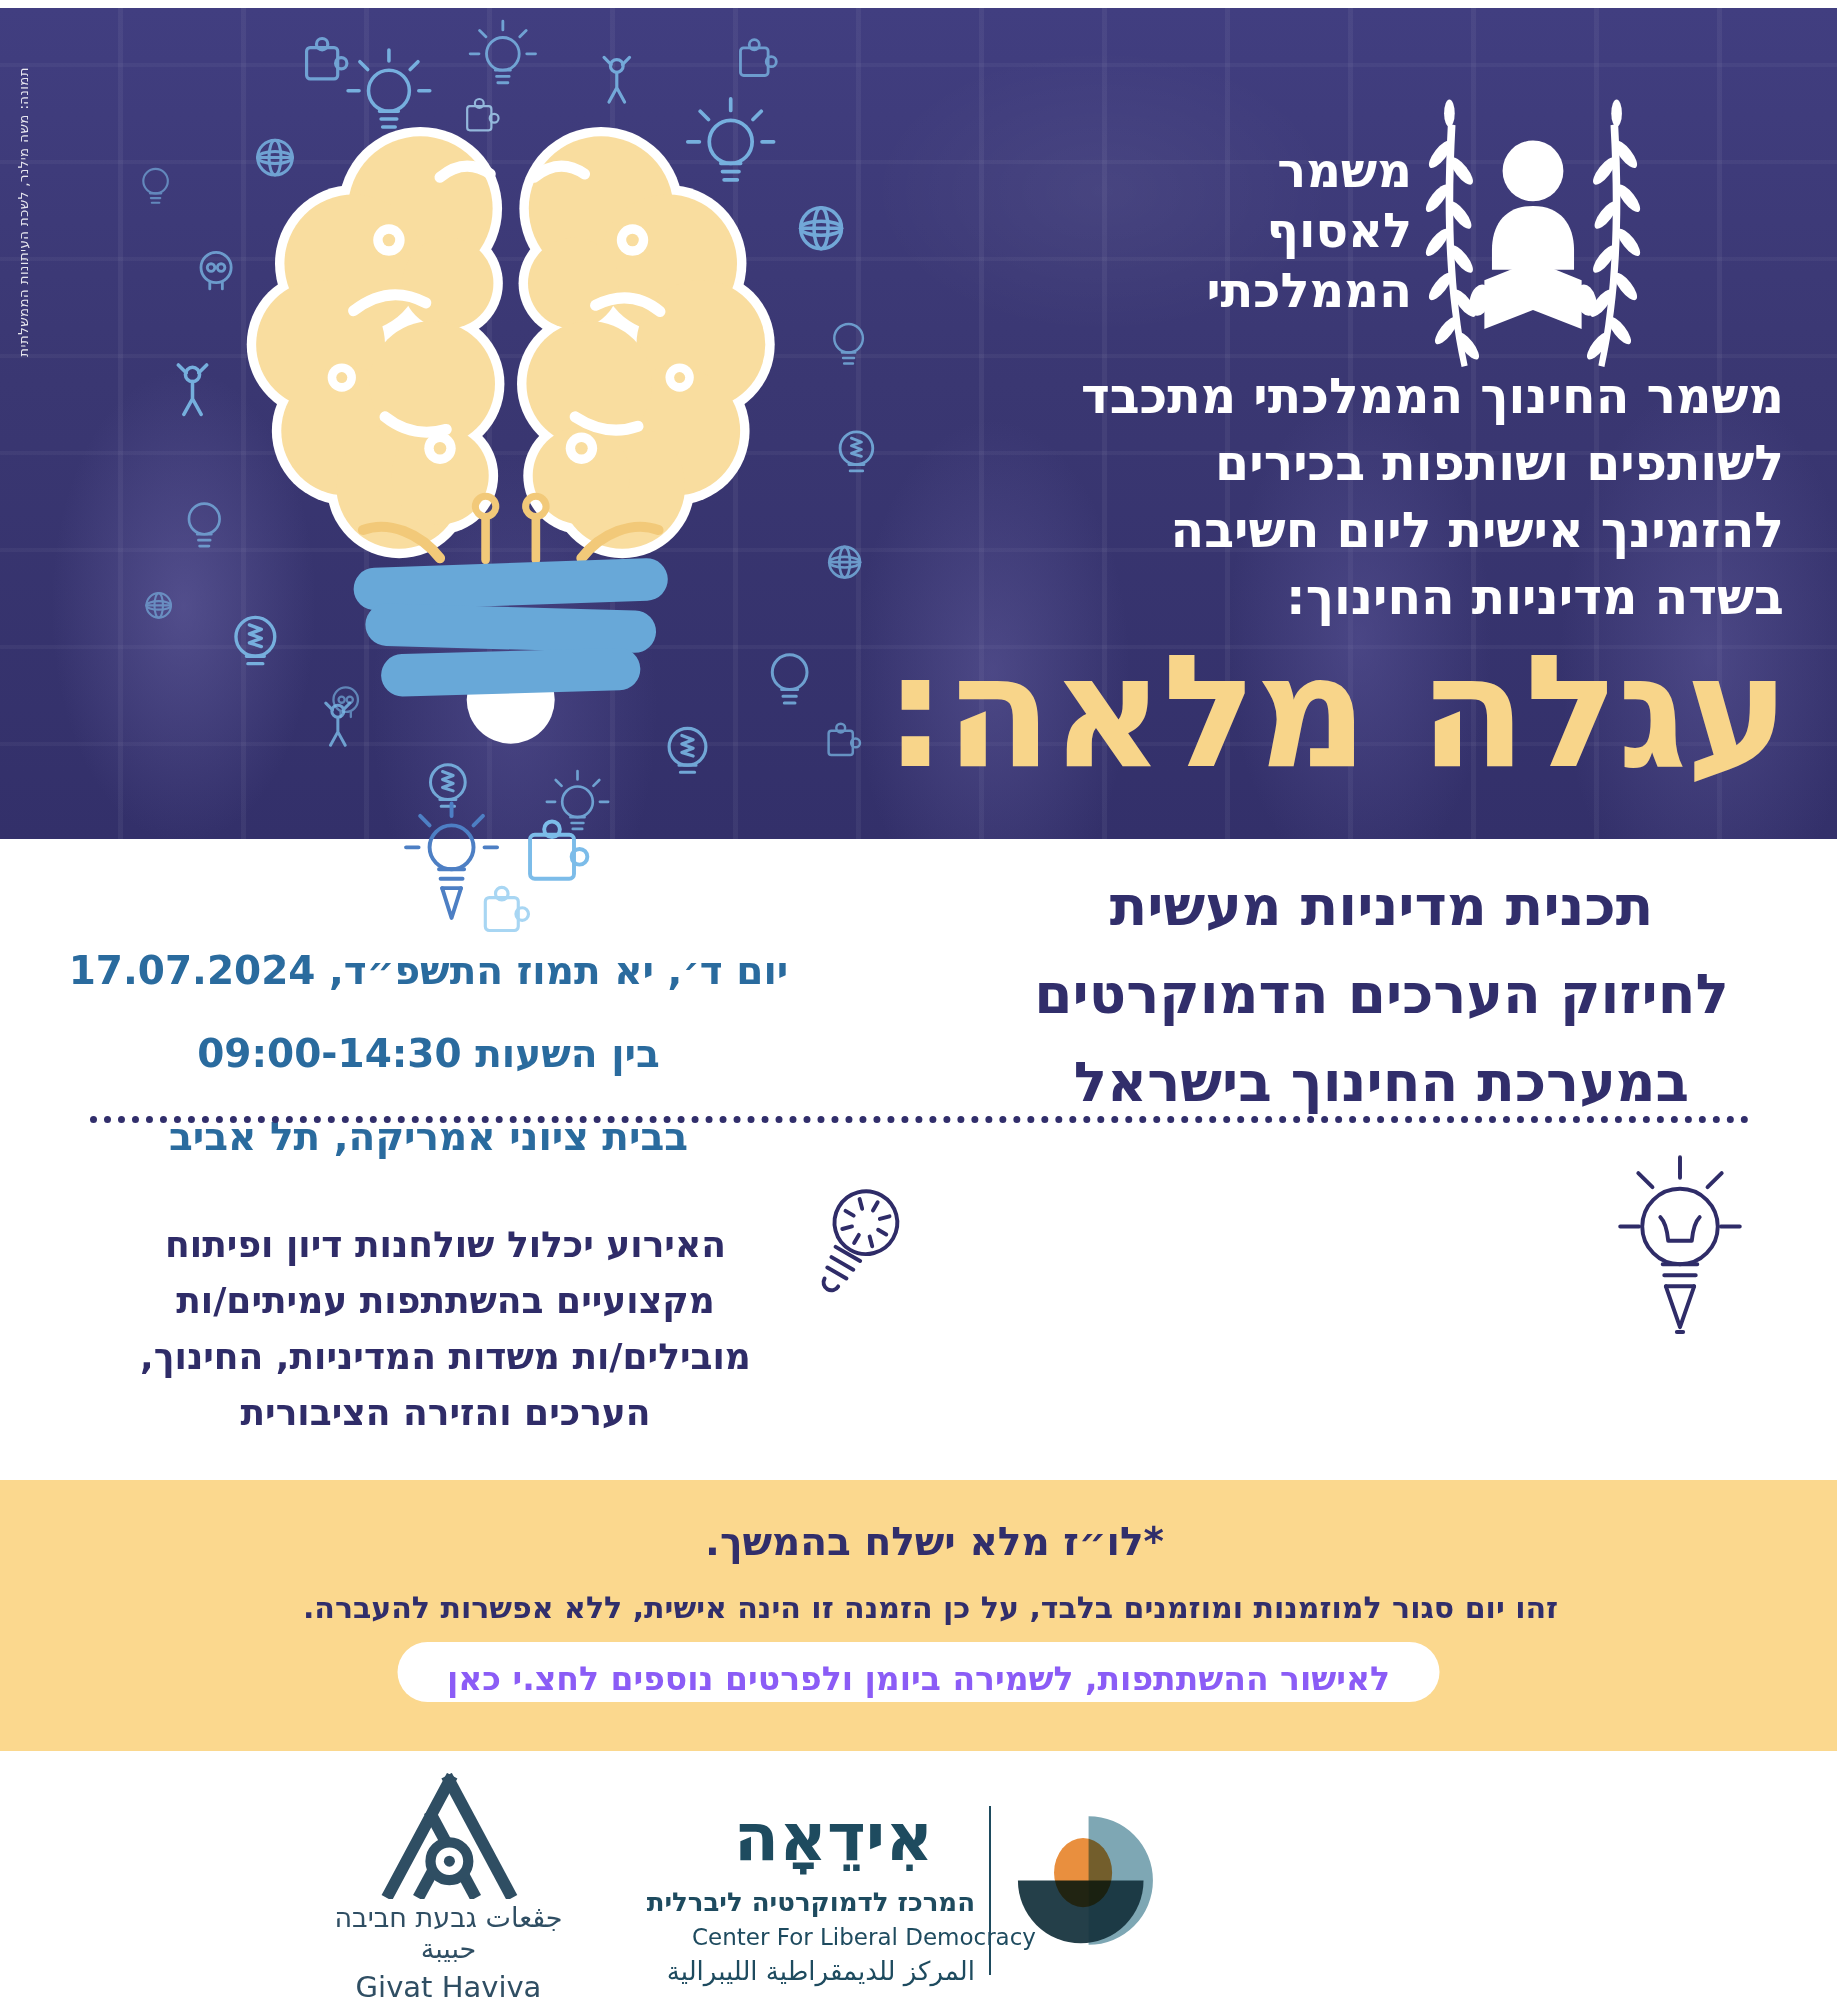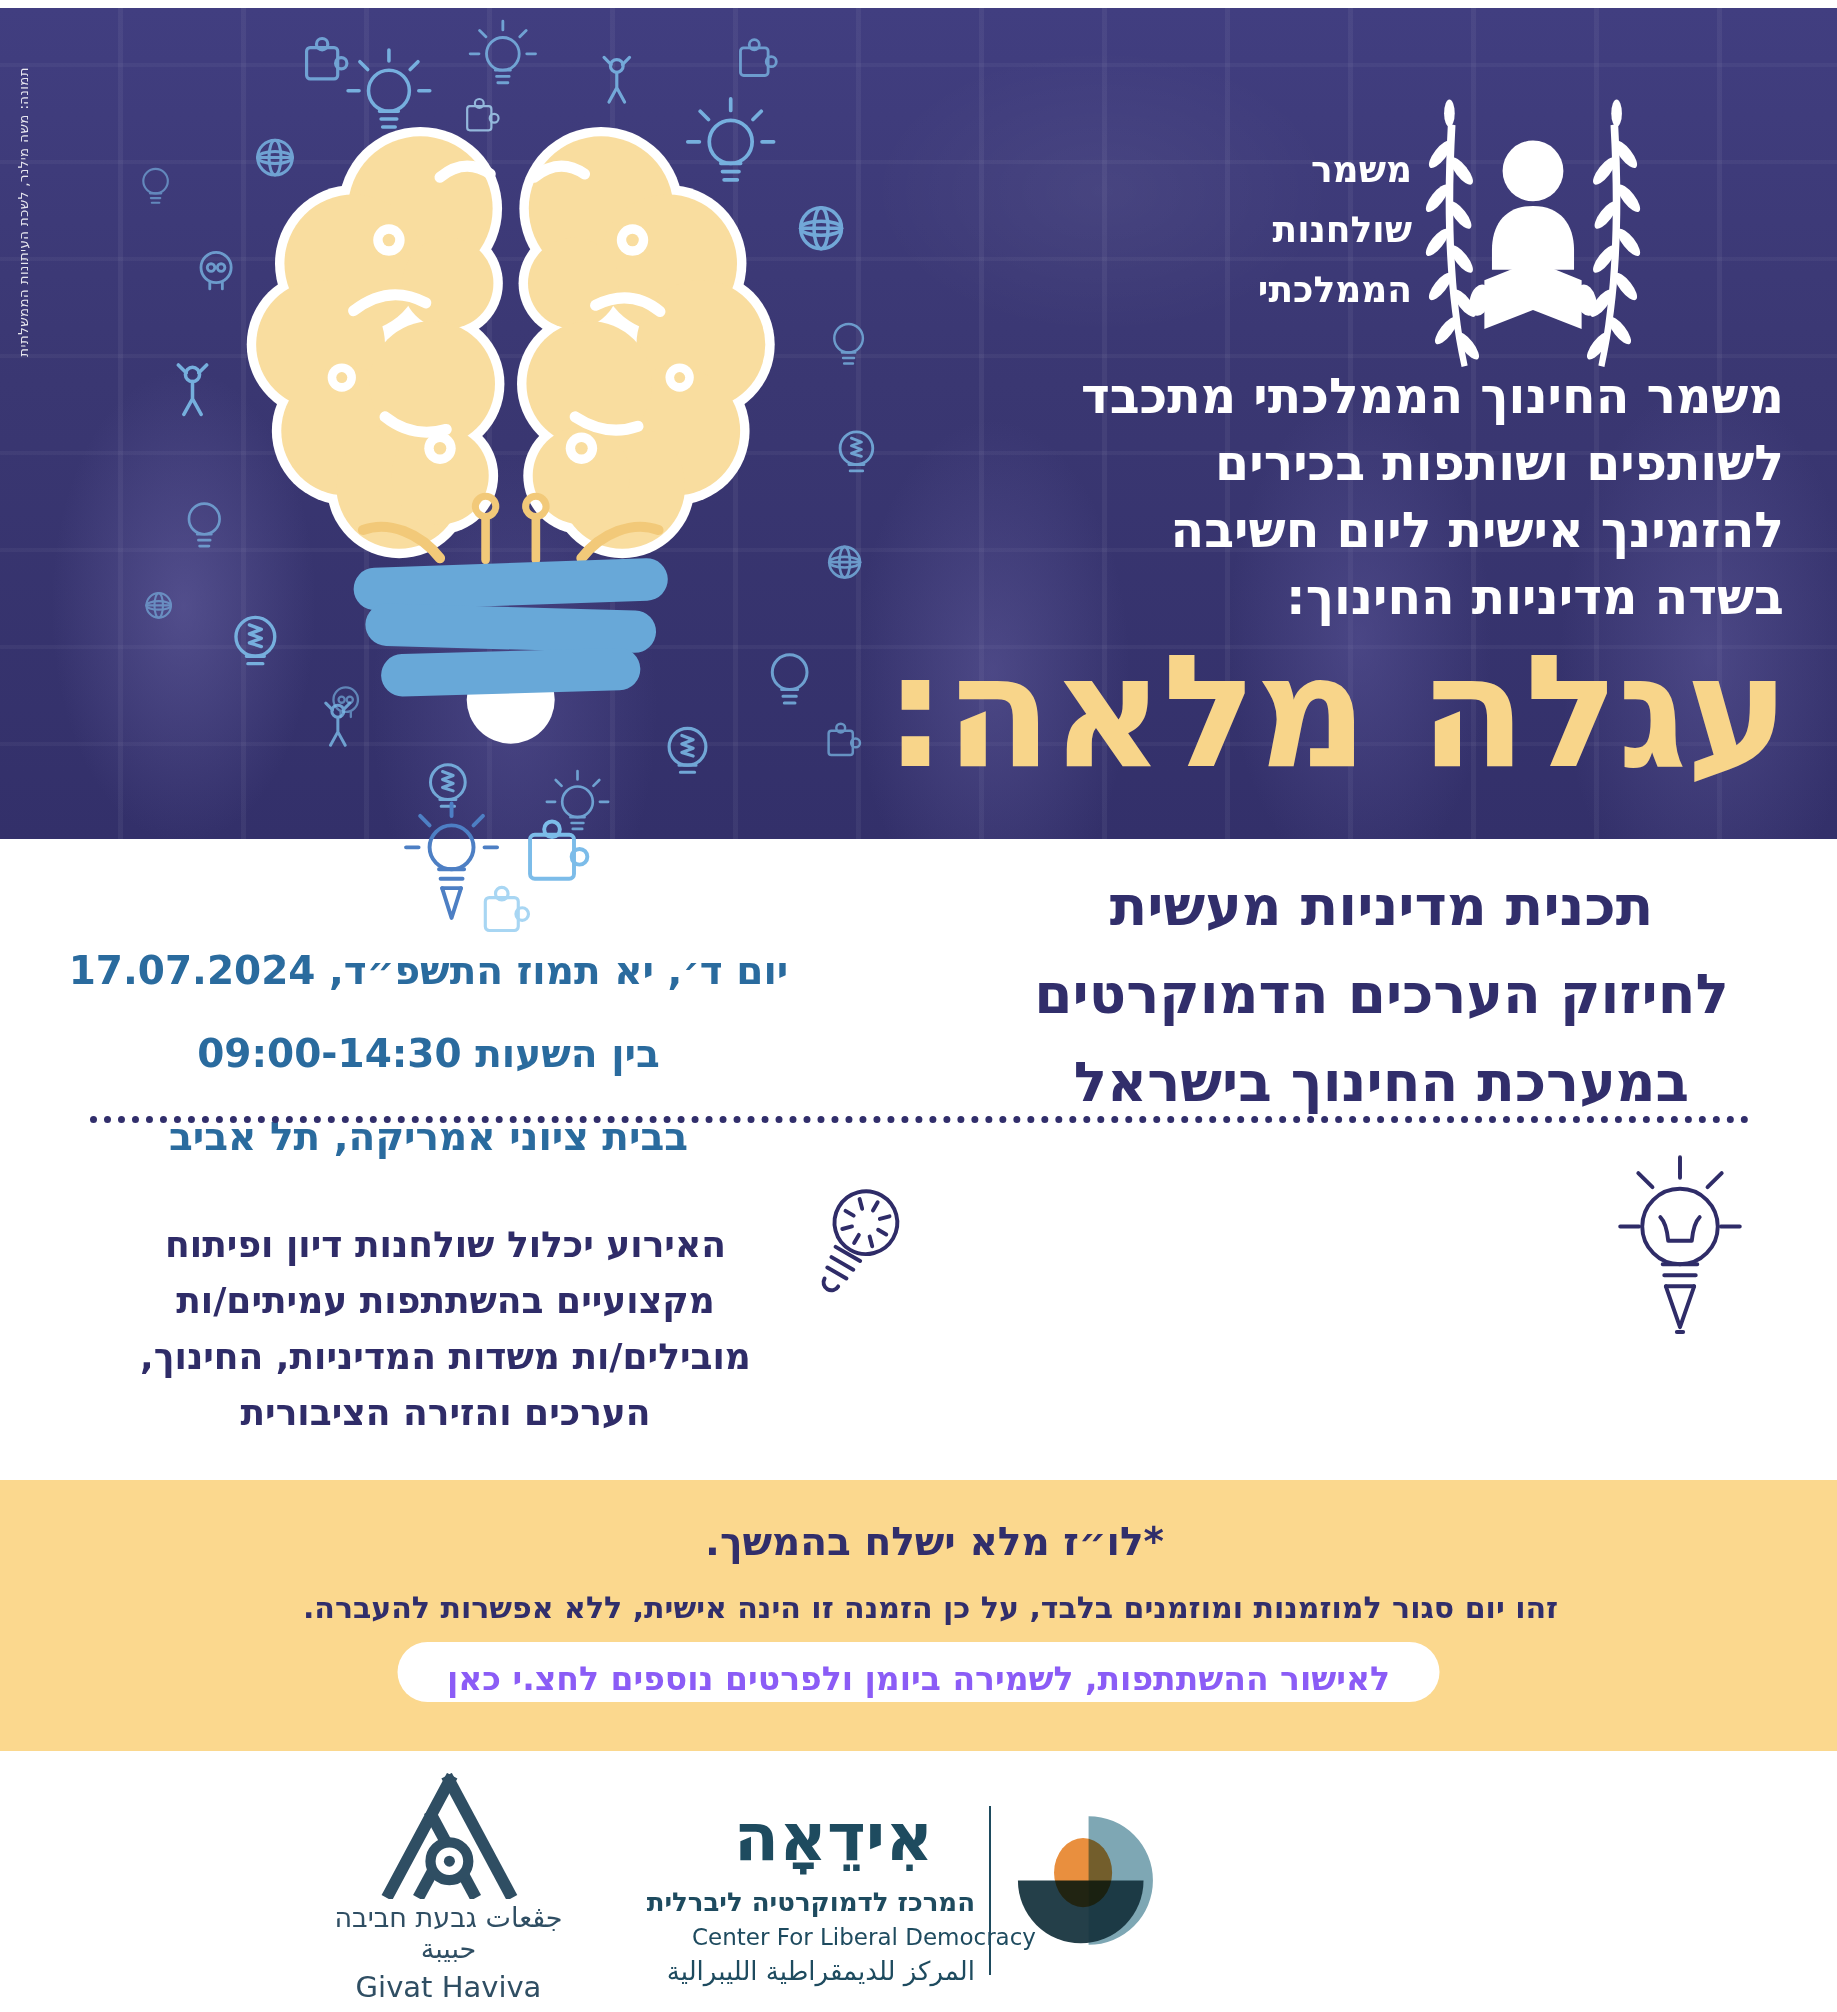--- a/index.html
+++ b/index.html
@@ -18,21 +18,21 @@
       radial-gradient(ellipse 189px 354px at 74% 76%, rgba(112,106,178,.34), transparent 70%),
       radial-gradient(ellipse 212px 393px at 93% 78%, rgba(120,114,184,.32), transparent 70%),
       radial-gradient(ellipse 330px 204px at 60% 22%, rgba(255,255,255,.05), transparent 70%),
       repeating-linear-gradient(90deg, transparent 0 118px, rgba(255,255,255,.05) 118px 123px),
       repeating-linear-gradient(0deg, transparent 0 93px, rgba(255,255,255,.04) 93px 97px),
       linear-gradient(180deg,#413E80 0%,#3A3772 45%,#33306A 100%);}
   .photo-credit{position:absolute;left:15.7px;top:735px;width:676px;transform:rotate(-90deg);
       transform-origin:0 0;direction:rtl;text-align:right;font-size:13.4px;letter-spacing:0.4px;
       color:rgba(255,255,255,.88);}
   .org-logo-text{position:absolute;right:425px;top:132px;text-align:right;color:#fff;
-      font-size:36px;font-weight:700;line-height:60px;}
+      font-size:48px;font-weight:700;line-height:60px;}
   .invite{position:absolute;right:53px;top:355px;text-align:right;color:#fff;
       font-size:49px;font-weight:700;line-height:67px;}
   .headline{position:absolute;right:49px;top:623px;color:#F8D58A;font-size:156px;
       font-weight:800;line-height:1.05;letter-spacing:-1.6px;}
 
   
   .date-block{position:absolute;left:55px;top:929px;width:747px;text-align:center;
       color:#2A6B9E;font-size:39px;font-weight:700;line-height:83px;}
   .subtitle-block{position:absolute;right:39px;top:862px;width:833px;text-align:center;
       color:#312E6B;font-size:55px;font-weight:700;line-height:88px;}
@@ -224,21 +224,21 @@
         <rect x="310" y="706" width="400" height="54" rx="27" transform="rotate(-2 510 733)"></rect>
         <rect x="325" y="762" width="370" height="54" rx="27" transform="rotate(1.6 510 789)"></rect>
         <rect x="345" y="818" width="330" height="54" rx="27" transform="rotate(-1.6 510 845)"></rect>
       </g>
     </svg>
 
     <div class="photo-credit rtl">תמונה: משה מילנר, לשכת העיתונות הממשלתית</div>
 
     <div class="org-logo-text rtl">
       <div>משמר</div>
-      <div>שולחנות</div>
+      <div>לאסוף</div>
       <div>הממלכתי</div>
     </div>
     <svg class="abs" style="left:1419px;top:88px;" width="228" height="314" viewBox="0 0 300 400">
       <g fill="#ffffff">
         <circle cx="150" cy="92" r="40"></circle>
         <path d="M150,138 c-36,0 -54,24 -54,58 v26 h108 v-26 c0,-34 -18,-58 -54,-58 z"></path>
         <path d="M150,210 l-64,26 v64 l64,-25 z"></path>
         <path d="M150,210 l64,26 v64 l-64,-25 z"></path>
         <ellipse cx="80" cy="262" rx="13" ry="21" transform="rotate(14 80 262)"></ellipse>
         <ellipse cx="220" cy="262" rx="13" ry="21" transform="rotate(-14 220 262)"></ellipse>

